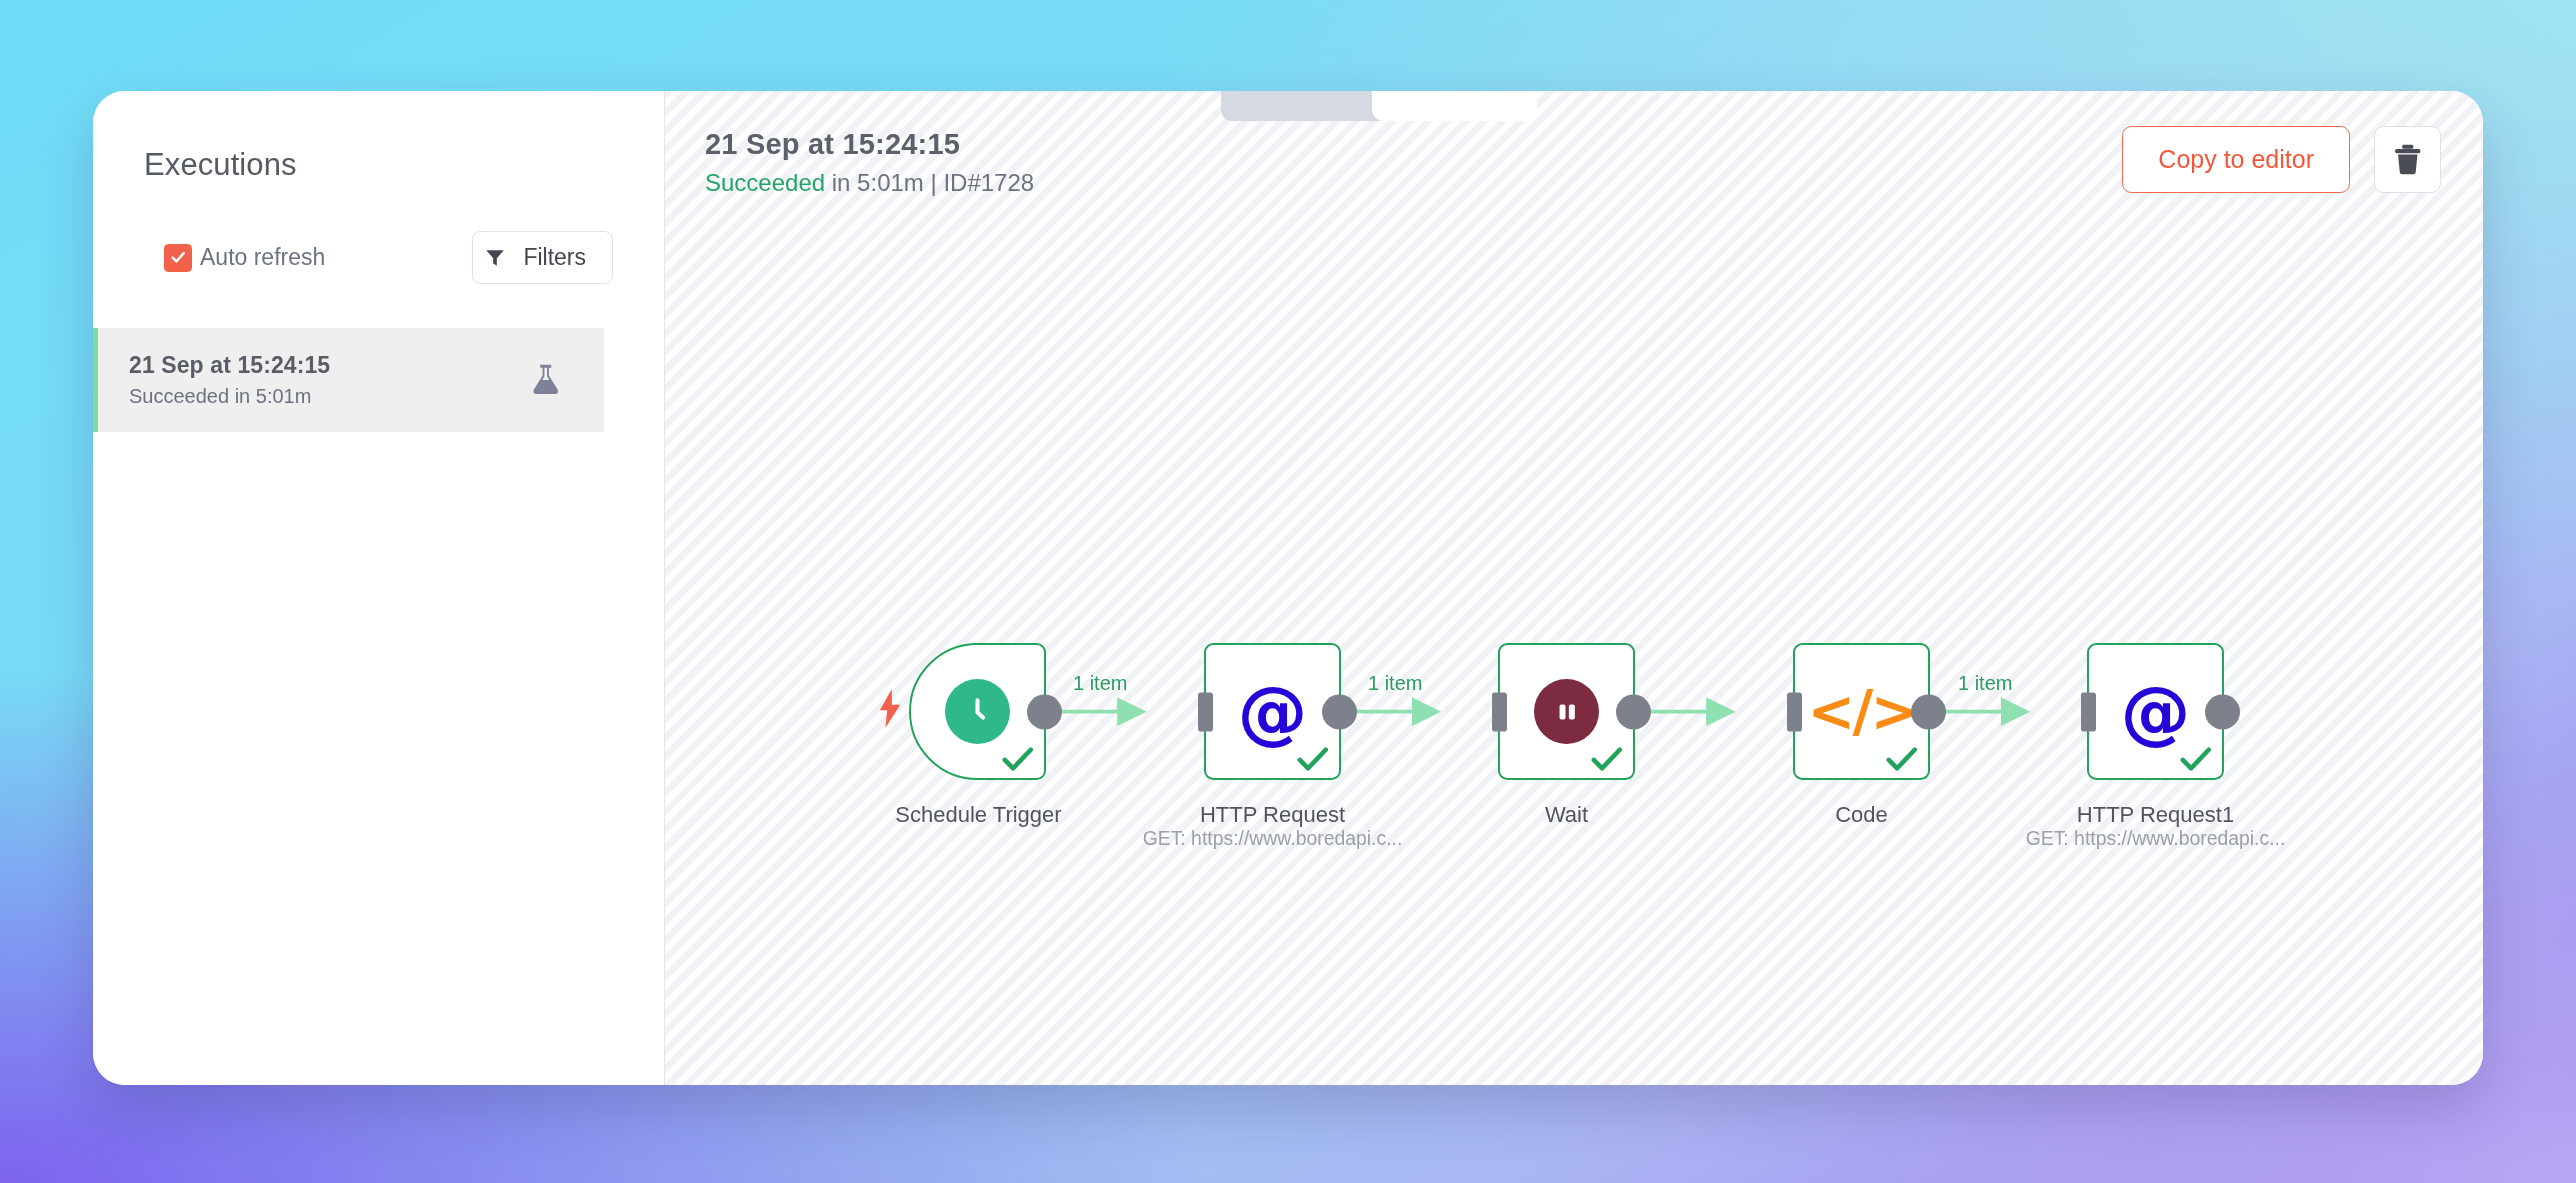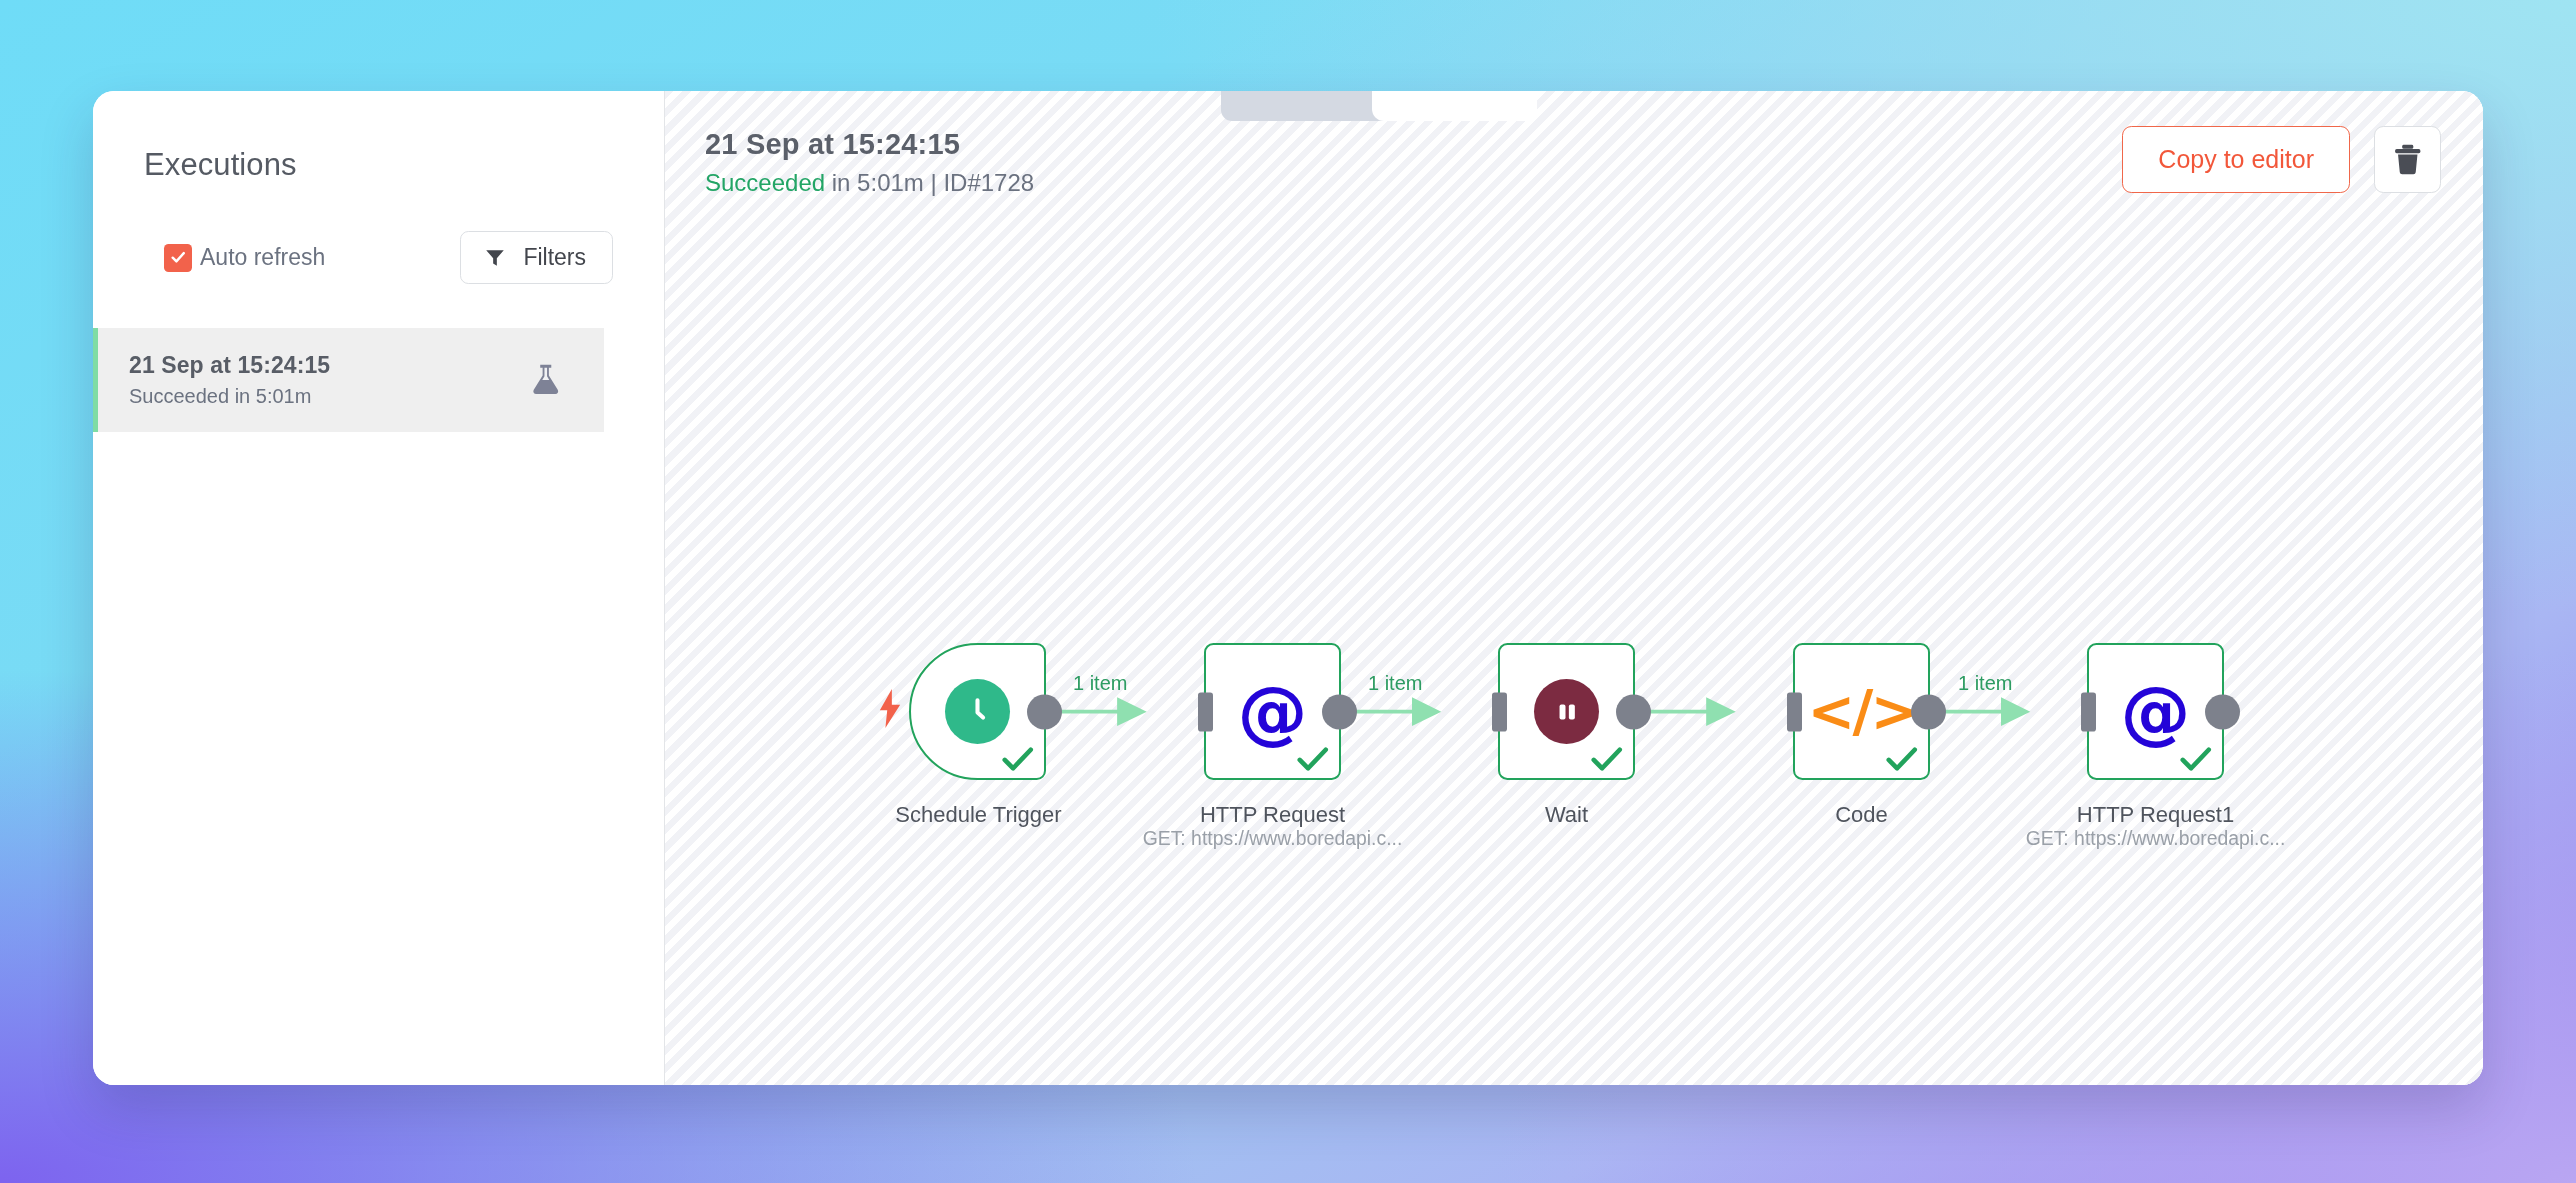--- a/index.html
+++ b/index.html
@@ -20,21 +20,21 @@
   }
 
   
   .app-card {
     position: absolute;
     left: 93px;
     top: 91px;
     width: 2390px;
     height: 994px;
     background: #ffffff;
-    border-radius: 21px;
+    border-radius: 32px;
     box-shadow: 0 24px 54px rgba(40, 30, 90, 0.20);
     overflow: hidden;
     display: flex;
   }
 
   
   .sidebar {
     width: 572px;
     flex: 0 0 572px;
     height: 100%;
@@ -84,21 +84,21 @@
     color: #6b7280;
   }
 
   .filters-btn {
     display: flex;
     align-items: center;
     gap: 16px;
     background: #fff;
     border: 0.9px solid #dcdfe3;
     border-radius: 8.3px;
-    padding: 12px 26px 12px 22px;
+    padding: 12px 26px 12px 10px;
     cursor: pointer;
   }
   .filters-label { font-size: 23px; color: #43464d; }
 
   
   .exec-list { margin-top: 44px; }
 
   .exec-item {
     display: flex;
     align-items: center;

